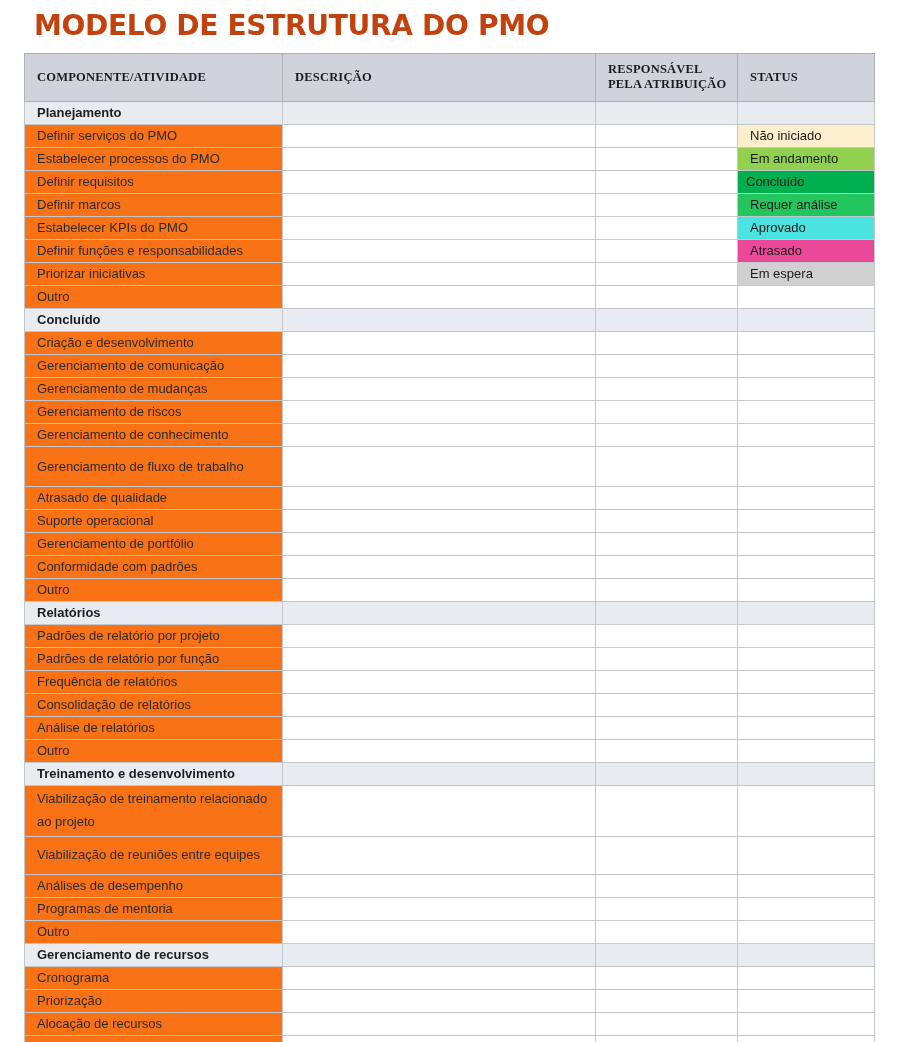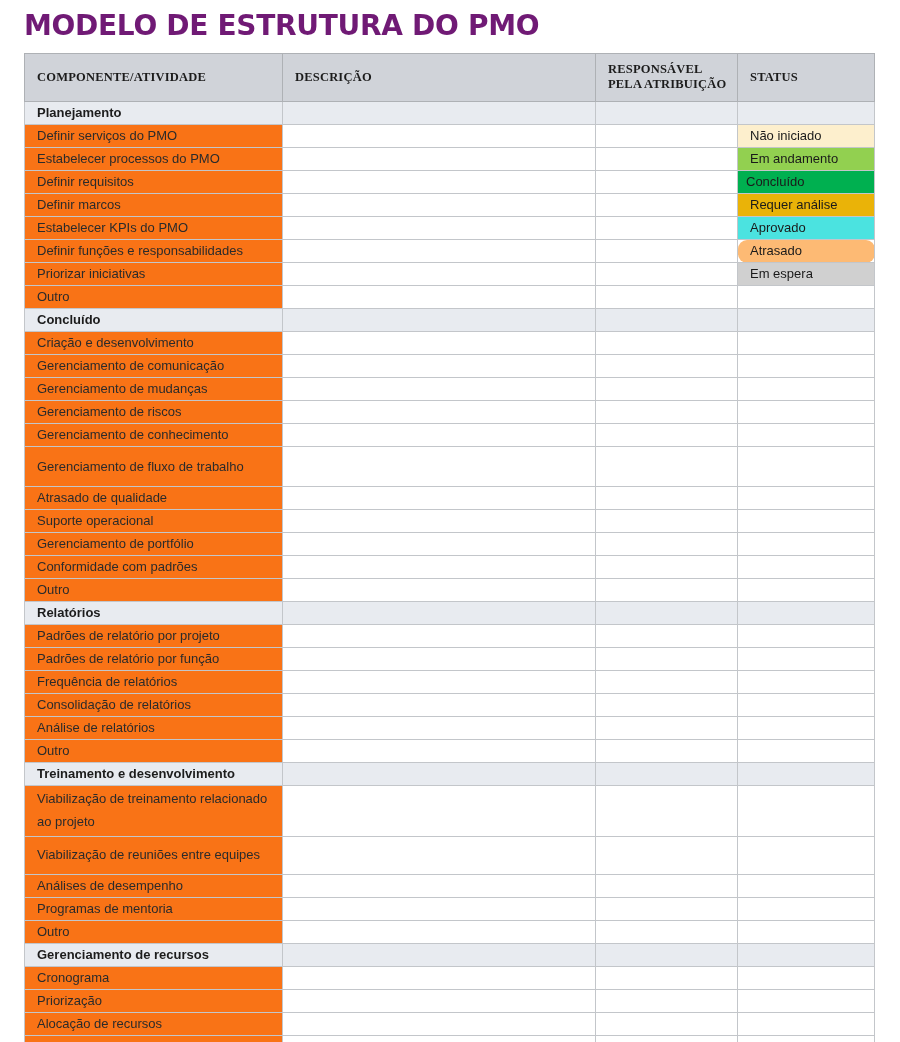--- a/index.html
+++ b/index.html
@@ -7,26 +7,26 @@
     padding: 0;
     background: #ffffff;
   }
   body {
     width: 900px;
     height: 1042px;
     font-family: "Liberation Sans", sans-serif;
     overflow: hidden;
   }
   #page-title {
-    color: #701a75;
+    color: #c2410c;
     font-family: "DejaVu Sans", sans-serif;
     font-weight: bold;
     font-size: 28px;
     letter-spacing: -0.3px;
-    padding: 8px 0 0 24px;
+    padding: 8px 0 0 34px;
     margin: 0;
     line-height: 36px;
     white-space: nowrap;
   }
   #table-wrap {
     padding: 9px 26px 0 24px;
   }
   table.pmo {
     border-collapse: collapse;
     table-layout: fixed;
@@ -130,33 +130,33 @@
         <tr class="data-row">
           <td class="col-component">Definir requisitos</td>
           <td class="col-descricao"></td>
           <td class="col-responsavel"></td>
           <td class="col-status has-chip" style="background: rgb(0, 176, 80); padding-left: 8px;">Concluído</td>
         </tr>
         <tr class="data-row">
           <td class="col-component">Definir marcos</td>
           <td class="col-descricao"></td>
           <td class="col-responsavel"></td>
-          <td class="col-status has-chip" style="background: #eab308;">Requer análise</td>
+          <td class="col-status has-chip" style="background: #22c55e;">Requer análise</td>
         </tr>
         <tr class="data-row">
           <td class="col-component">Estabelecer KPIs do PMO</td>
           <td class="col-descricao"></td>
           <td class="col-responsavel"></td>
           <td class="col-status has-chip" style="background: rgb(75, 227, 224);">Aprovado</td>
         </tr>
         <tr class="data-row">
           <td class="col-component">Definir funções e responsabilidades</td>
           <td class="col-descricao"></td>
           <td class="col-responsavel"></td>
-          <td class="col-status has-chip" style="background: #fdba74; border-radius: 9px;">Atrasado</td>
+          <td class="col-status has-chip" style="background: #ec4899;">Atrasado</td>
         </tr>
         <tr class="data-row">
           <td class="col-component">Priorizar iniciativas</td>
           <td class="col-descricao"></td>
           <td class="col-responsavel"></td>
           <td class="col-status has-chip" style="background: rgb(208, 208, 208);">Em espera</td>
         </tr>
         <tr class="data-row">
           <td class="col-component">Outro</td>
           <td class="col-descricao"></td>

